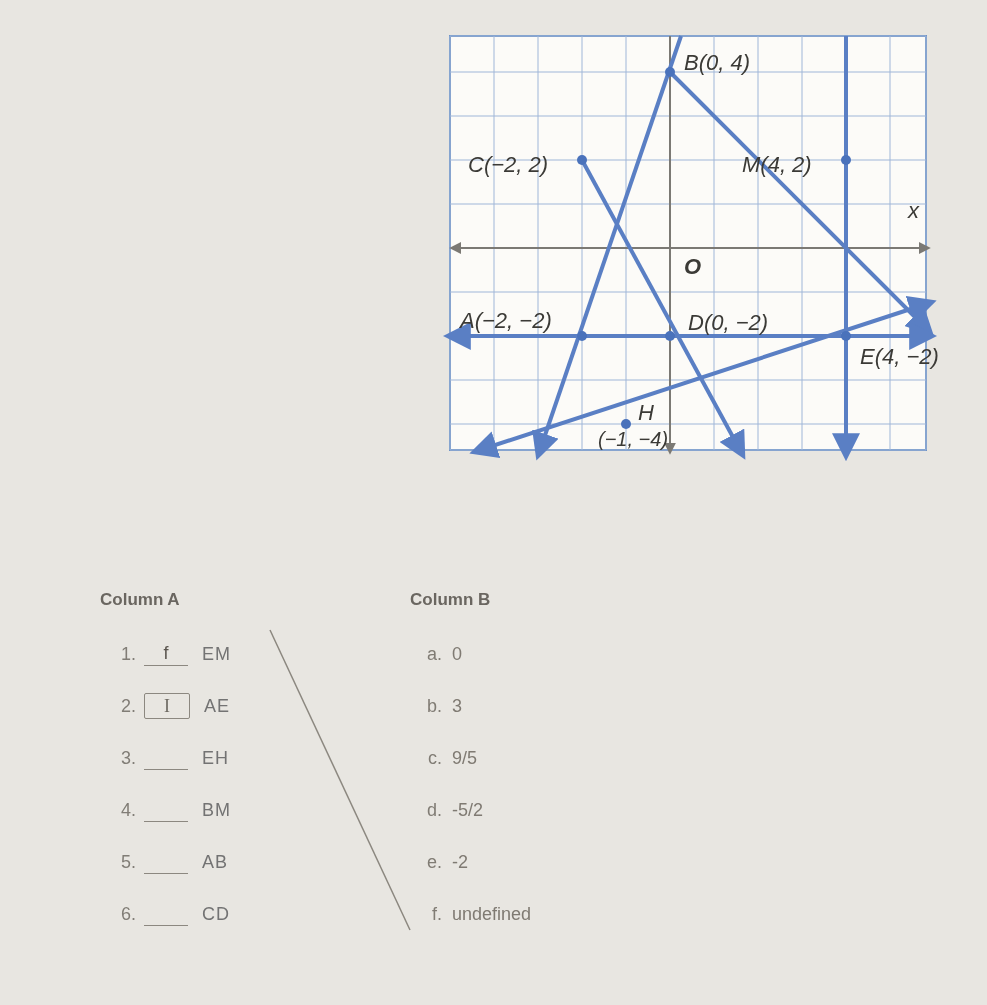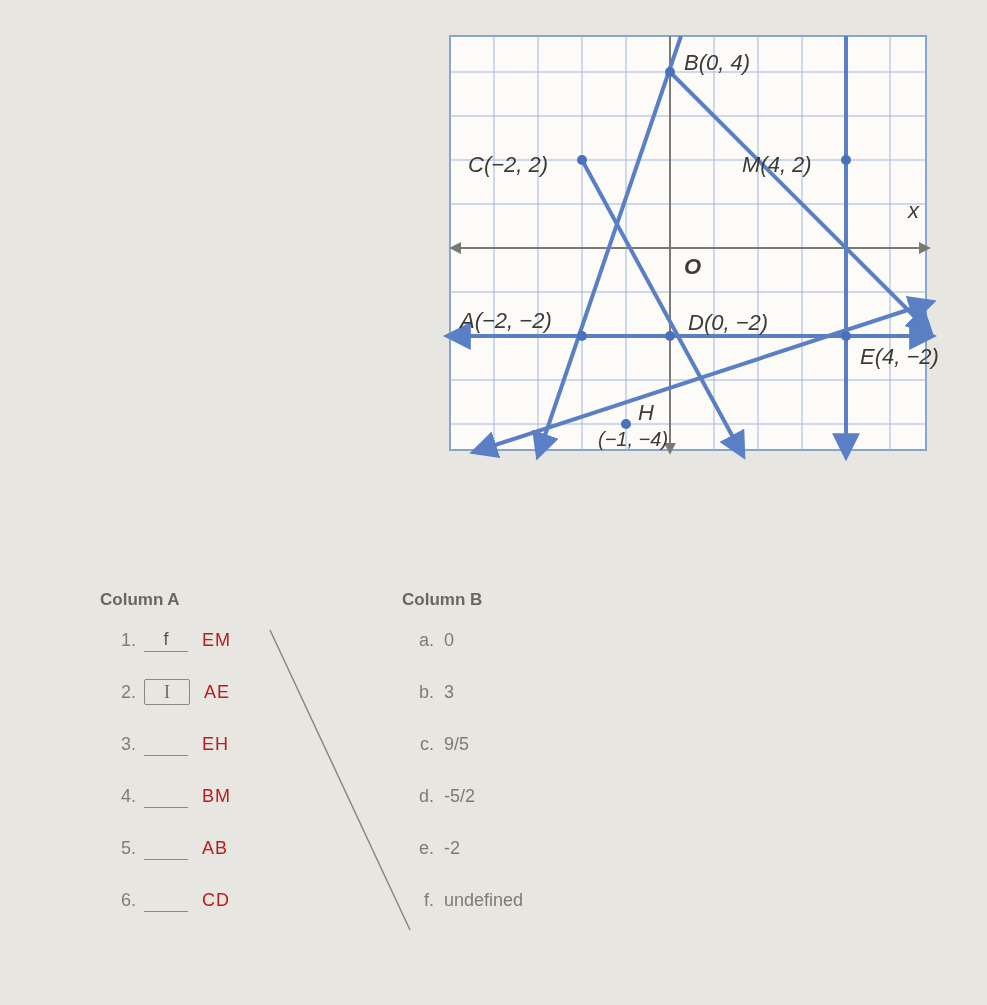--- a/index.html
+++ b/index.html
@@ -1,27 +1,27 @@
 <!DOCTYPE html>
 <html><head>
 <meta charset="utf-8">
 <style>
   html,body{margin:0;padding:0;width:987px;height:1005px;background:#e8e6e1;font-family:Arial,Helvetica,sans-serif;overflow:hidden}
   .page{position:relative;width:785px;height:1005px}
   .graph-wrap{position:absolute;left:440px;top:28px;width:530px;height:440px}
   .graph-wrap svg{display:block}
   .cols{position:absolute;left:100px;top:590px;width:760px}
   .colA{position:absolute;left:0;top:0;width:260px}
-  .colB{position:absolute;left:302px;top:0;width:260px}
-  .col-head{font-weight:bold;color:#6a6660;font-size:17px;margin-bottom:4px}
+  .colB{position:absolute;left:310px;top:0;width:260px}
+  .col-head{font-weight:bold;color:#6a6660;font-size:17px;margin-bottom:18px}
   .rowA{display:flex;align-items:center;height:52px;color:#817d76;font-size:18px}
   .rowA .num{width:36px;text-align:right;padding-right:8px}
   .rowA .blank{width:44px;border-bottom:1px solid #8c8880;height:22px;text-align:center;margin-right:14px;color:#5b564f}
   .rowA .blank.box{border:1px solid #8c8880;border-radius:2px;height:24px;width:44px;position:relative}
-  .rowA .seg{font-size:18px;color:#b91c1c;letter-spacing:1px}
+  .rowA .seg{font-size:18px;color:#737373;letter-spacing:1px}
   .cursor{position:absolute;left:50%;top:50%;transform:translate(-50%,-50%);font-family:serif;color:#6e6a63}
   .rowB{display:flex;align-items:center;height:52px;color:#807c74;font-size:18px}
   .rowB .let{width:32px;text-align:right;padding-right:10px}
   .rowB .val{color:#7f7a72}
   .diag{position:absolute;left:250px;top:612px;width:200px;height:360px;pointer-events:none}
 </style>
 </head>
 <body>
 
 <div class="page">

